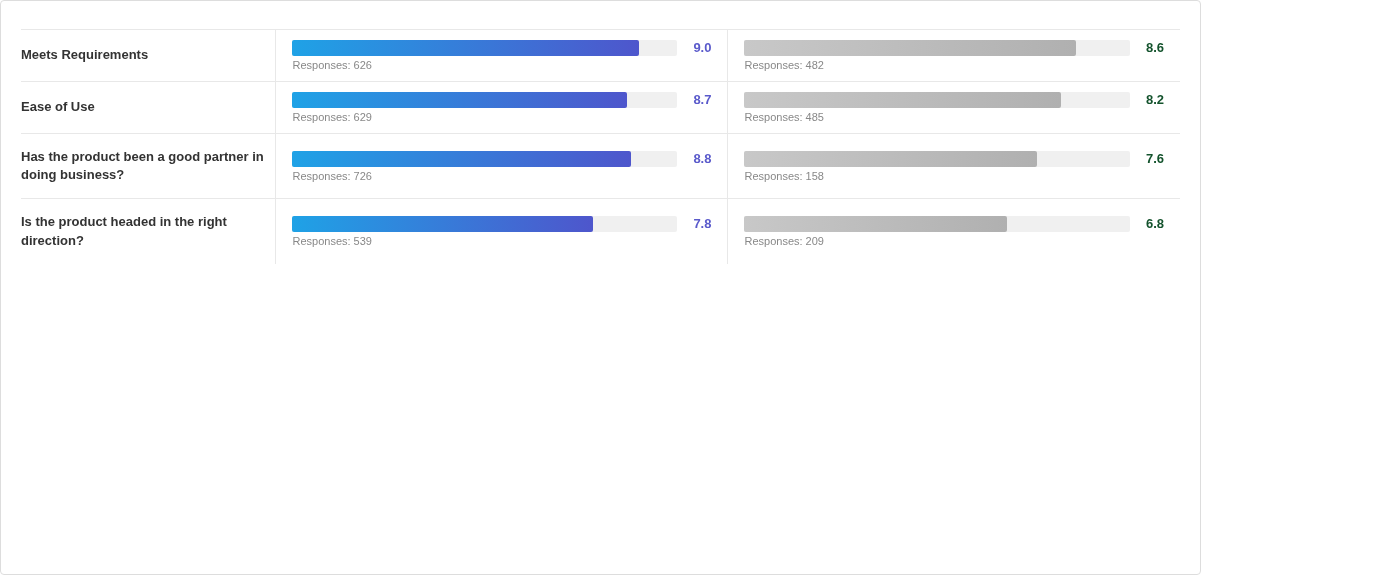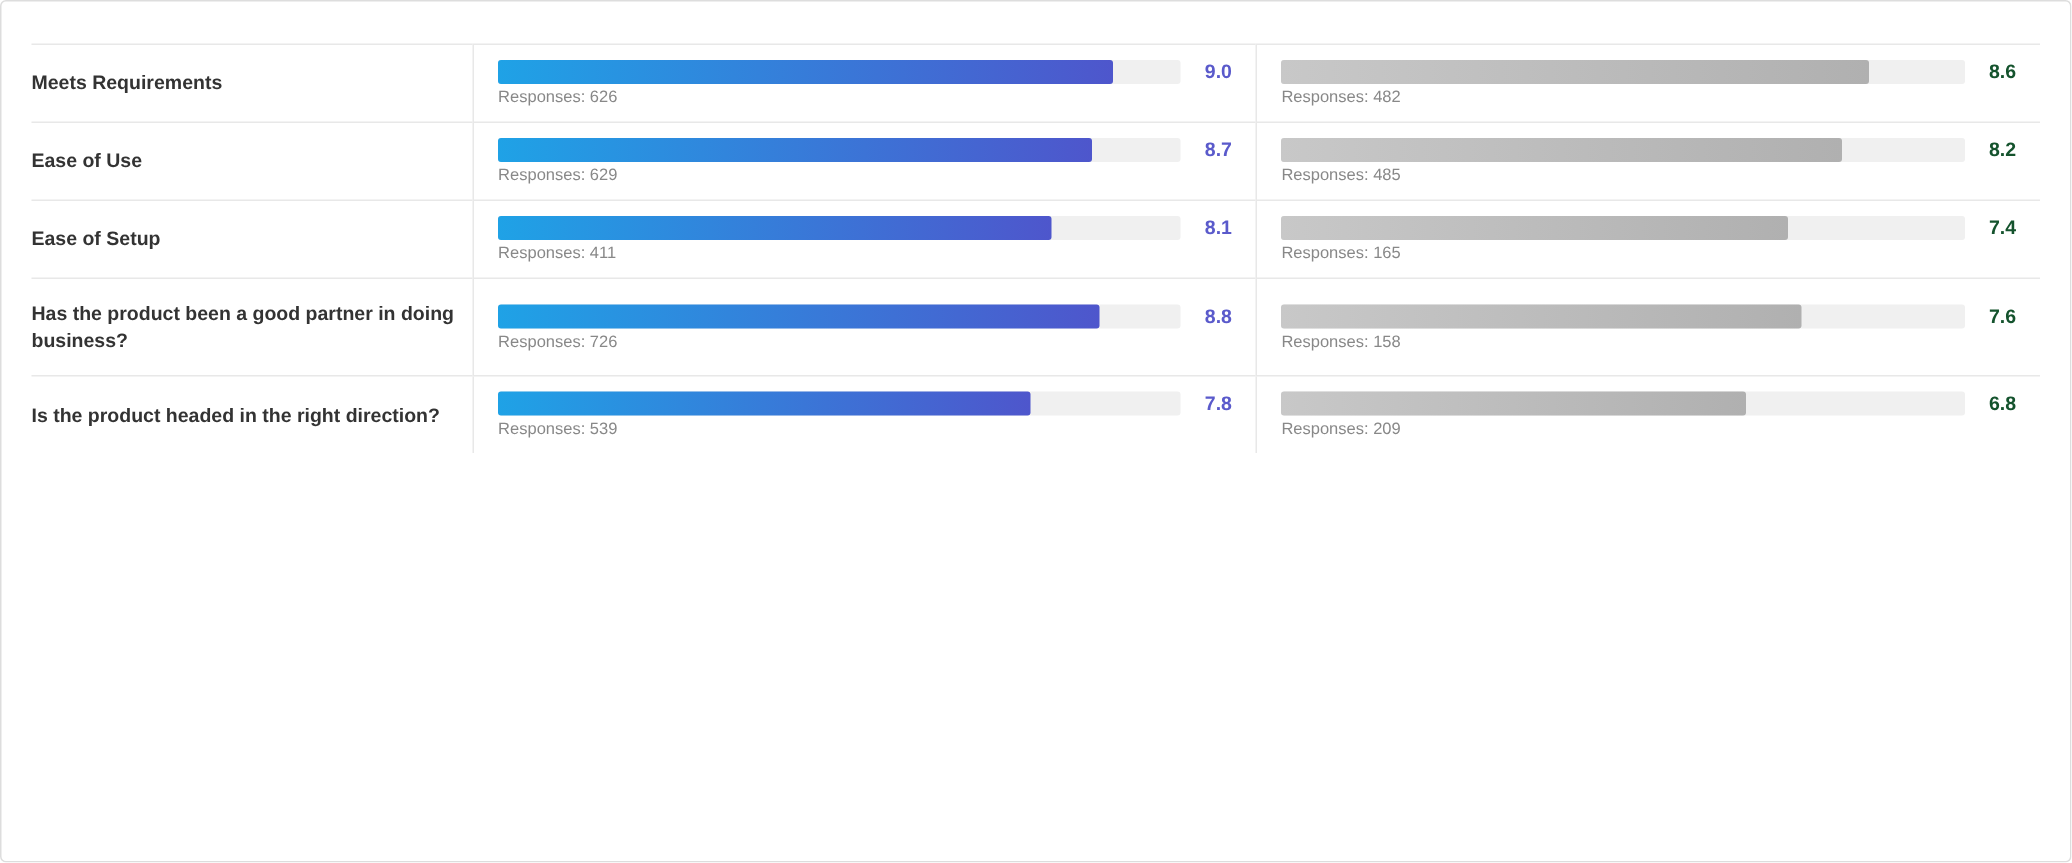--- a/index.html
+++ b/index.html
@@ -6,21 +6,21 @@
     body {
       font-family: Arial, sans-serif;
       background: #fff;
       color: #333;
       font-size: 13px;
     }
     .card {
       border: 1px solid #ddd;
       border-radius: 4px;
       padding: 16px 20px;
-      width: 1381px;
+      width: 1201px;
       min-height: 575px;
     }
     .card-title {
       font-size: 18px;
       font-weight: bold;
       margin-bottom: 12px;
       color: #222;
     }
     .ratings-table {
       width: 100%;
@@ -130,41 +130,20 @@
             <div class="bar-wrapper">
               <div class="bar-track">
                 <div class="bar-fill-secondary" style="width: 82%;"></div>
               </div>
               <span class="bar-score bar-score-secondary">8.2</span>
             </div>
             <div class="responses-text">Responses: 485</div>
           </td>
         </tr>
         <tr>
-          <td class="label-cell">Ease of Setup</td>
-          <td class="bar-cell">
-            <div class="bar-wrapper">
-              <div class="bar-track">
-                <div class="bar-fill-primary" style="width: 81%;"></div>
-              </div>
-              <span class="bar-score">8.1</span>
-            </div>
-            <div class="responses-text">Responses: 411</div>
-          </td>
-          <td class="bar-cell">
-            <div class="bar-wrapper">
-              <div class="bar-track">
-                <div class="bar-fill-secondary" style="width: 74%;"></div>
-              </div>
-              <span class="bar-score bar-score-secondary">7.4</span>
-            </div>
-            <div class="responses-text">Responses: 165</div>
-          </td>
-        </tr>
-        <tr>
           <td class="label-cell">Has the product been a good partner in doing business?</td>
           <td class="bar-cell">
             <div class="bar-wrapper">
               <div class="bar-track">
                 <div class="bar-fill-primary" style="width: 88%;"></div>
               </div>
               <span class="bar-score">8.8</span>
             </div>
             <div class="responses-text">Responses: 726</div>
           </td>

